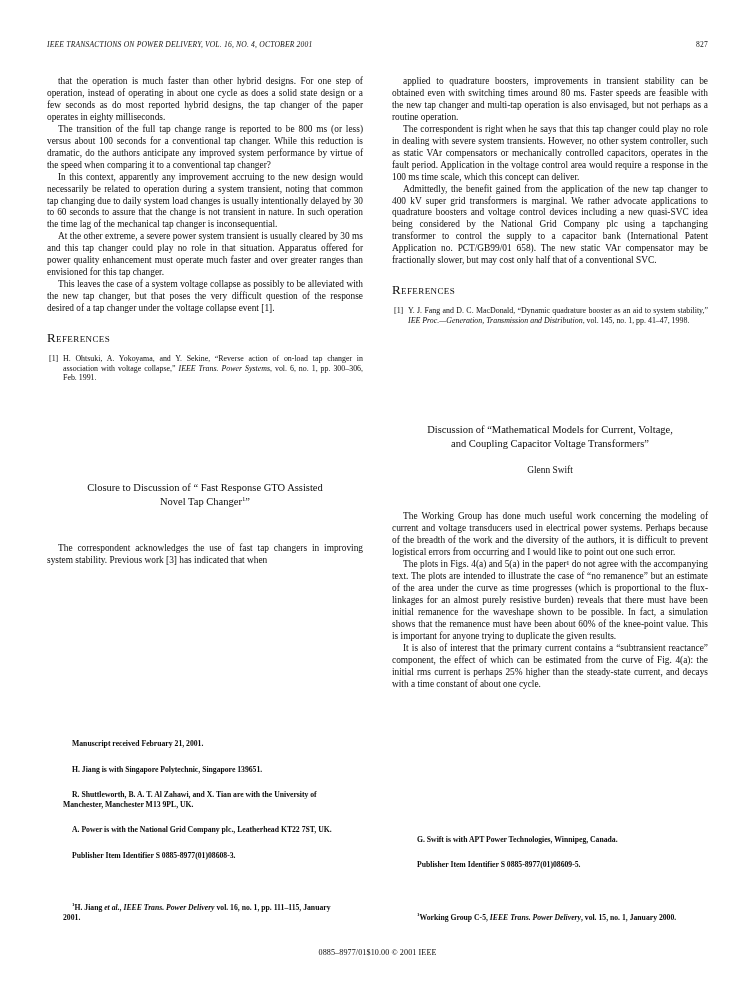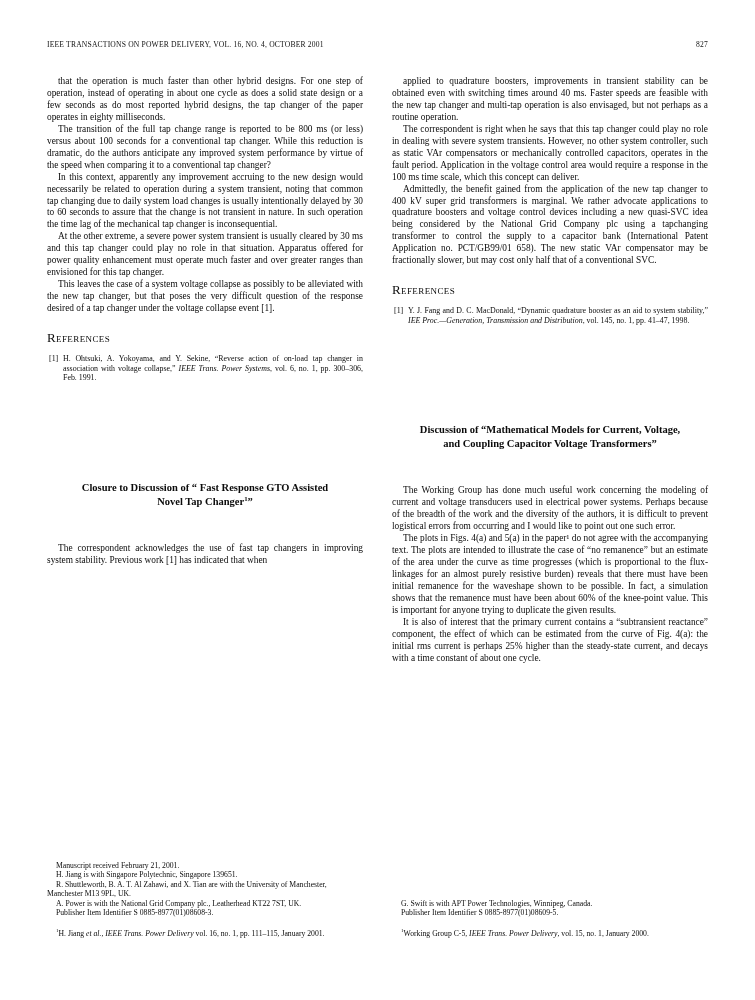--- a/index.html
+++ b/index.html
@@ -28,21 +28,21 @@
     top: 40px;
     left: 47px;
     right: 47px;
     display: flex;
     justify-content: space-between;
     align-items: baseline;
     font-size: 7.6px;
     letter-spacing: 0.18px;
     color: #111;
   }
-  .runhead .journal { white-space: nowrap; }
+  .runhead .journal { white-space: nowrap; font-style: italic; }
   .runhead .folio { white-space: nowrap; }
 
   
   .columns {
     position: absolute;
     top: 76px;
     left: 47px;
     width: 661px;
     height: 862px;
     display: flex;
@@ -93,42 +93,43 @@
   }
   .ref-text {
     flex: 1;
     text-align: justify;
   }
   .ref-text i { font-style: italic; }
 
   
   .disc-title {
     text-align: center;
-    font-weight: bold;
+    font-weight: normal;
     font-size: 10.5px;
     line-height: 14px;
     margin: 0;
   }
   .disc-author {
     text-align: center;
     font-size: 9.4px;
     line-height: 13px;
     margin: 13px 0 0 0;
   }
   sup { font-size: 65%; vertical-align: super; line-height: 0; }
 
   
   .footnotes {
     font-size: 7.7px;
     line-height: 9.5px;
   }
   .footnotes p {
-    margin: 0;
+    margin: 16px;
     text-align: left;
     text-indent: 9px;
+    font-weight: bold;
   }
   .fn-sep { height: 11px; }
   .footnotes p.numbered { text-indent: 9px; }
   .footnotes i { font-style: italic; }
 
   
   .copyright {
     position: absolute;
     bottom: 43px;
     left: 0;
@@ -174,73 +175,75 @@
         <div class="spacer-lg"></div>
 
         <div class="disc-title">
           <span>Closure to Discussion of “ Fast Response GTO Assisted</span><br>
           <span>Novel Tap Changer</span><sup>1</sup><span>”</span>
         </div>
 
 
         <div class="spacer-md"></div>
 
-        <p class="para">The correspondent acknowledges the use of fast tap changers in improving system stability. Previous work [1] has indicated that when</p>
+        <p class="para">The correspondent acknowledges the use of fast tap changers in improving system stability. Previous work [3] has indicated that when</p>
       </div>
 
       <div class="col-foot">
         <div class="footnotes">
           <p>Manuscript received February 21, 2001.</p>
           <p>H. Jiang is with Singapore Polytechnic, Singapore 139651.</p>
           <p>R. Shuttleworth, B. A. T. Al Zahawi, and X. Tian are with the University of Manchester, Manchester M13 9PL, UK.</p>
           <p>A. Power is with the National Grid Company plc., Leatherhead KT22 7ST, UK.</p>
           <p>Publisher Item Identifier S 0885-8977(01)08608-3.</p>
           <div class="fn-sep"></div>
           <p class="numbered"><sup>1</sup><span>H. Jiang </span><i>et al.</i><span>, </span><i>IEEE Trans. Power Delivery</i><span> vol. 16, no. 1, pp. 111–115, January 2001.</span></p>
         </div>
       </div>
     </div>
 
     <div class="col">
       <div class="col-body">
 
-        <p class="para">applied to quadrature boosters, improvements in transient stability can be obtained even with switching times around 40 ms. Faster speeds are feasible with the new tap changer and multi-tap operation is also envisaged, but not perhaps as a routine operation.</p>
+        <p class="para">applied to quadrature boosters, improvements in transient stability can be obtained even with switching times around 80 ms. Faster speeds are feasible with the new tap changer and multi-tap operation is also envisaged, but not perhaps as a routine operation.</p>
         <p class="para">The correspondent is right when he says that this tap changer could play no role in dealing with severe system transients. However, no other system controller, such as static VAr compensators or mechanically controlled capacitors, operates in the fault period. Application in the voltage control area would require a response in the 100 ms time scale, which this concept can deliver.</p>
         <p class="para">Admittedly, the benefit gained from the application of the new tap changer to 400 kV super grid transformers is marginal. We rather advocate applications to quadrature boosters and voltage control devices including a new quasi-SVC idea being considered by the National Grid Company plc using a tapchanging transformer to control the supply to a capacitor bank (International Patent Application no. PCT/GB99/01 658). The new static VAr compensator may be fractionally slower, but may cost only half that of a conventional SVC.</p>
 
         <div class="sec-head">References</div>
 
         <div class="ref-list">
           <div class="ref-item">
             <span class="ref-num">[1]</span>
             <span class="ref-text"><span>Y. J. Fang and D. C. MacDonald, “Dynamic quadrature booster as an aid to system stability,” </span><i>IEE Proc.—Generation, Transmission and Distribution</i><span>, vol. 145, no. 1, pp. 41–47, 1998.</span></span>
           </div>
         </div>
 
         <div class="spacer-lg"></div>
 
         <div class="disc-title">
           <span>Discussion of “Mathematical Models for Current, Voltage,</span><br>
           <span>and Coupling Capacitor Voltage Transformers”</span>
         </div>
 
+        <div class="disc-author">Glenn Swift</div>
 
         <div class="spacer-md"></div>
 
         <p class="para">The Working Group has done much useful work concerning the modeling of current and voltage transducers used in electrical power systems. Perhaps because of the breadth of the work and the diversity of the authors, it is difficult to prevent logistical errors from occurring and I would like to point out one such error.</p>
         <p class="para">The plots in Figs. 4(a) and 5(a) in the paper¹ do not agree with the accompanying text. The plots are intended to illustrate the case of “no remanence” but an estimate of the area under the curve as time progresses (which is proportional to the flux-linkages for an almost purely resistive burden) reveals that there must have been initial remanence for the waveshape shown to be possible. In fact, a simulation shows that the remanence must have been about 60% of the knee-point value. This is important for anyone trying to duplicate the given results.</p>
         <p class="para">It is also of interest that the primary current contains a “subtransient reactance” component, the effect of which can be estimated from the curve of Fig. 4(a): the initial rms current is perhaps 25% higher than the steady-state current, and decays with a time constant of about one cycle.</p>
       </div>
 
       <div class="col-foot">
         <div class="footnotes">
           <p>G. Swift is with APT Power Technologies, Winnipeg, Canada.</p>
           <p>Publisher Item Identifier S 0885-8977(01)08609-5.</p>
           <div class="fn-sep"></div>
           <p class="numbered"><sup>1</sup><span>Working Group C-5, </span><i>IEEE Trans. Power Delivery</i><span>, vol. 15, no. 1, January 2000.</span></p>
         </div>
       </div>
     </div>
 
   </div>
 
+  <div class="copyright">0885–8977/01$10.00 © 2001 IEEE</div>
 
 </div>
 
 </body></html>

